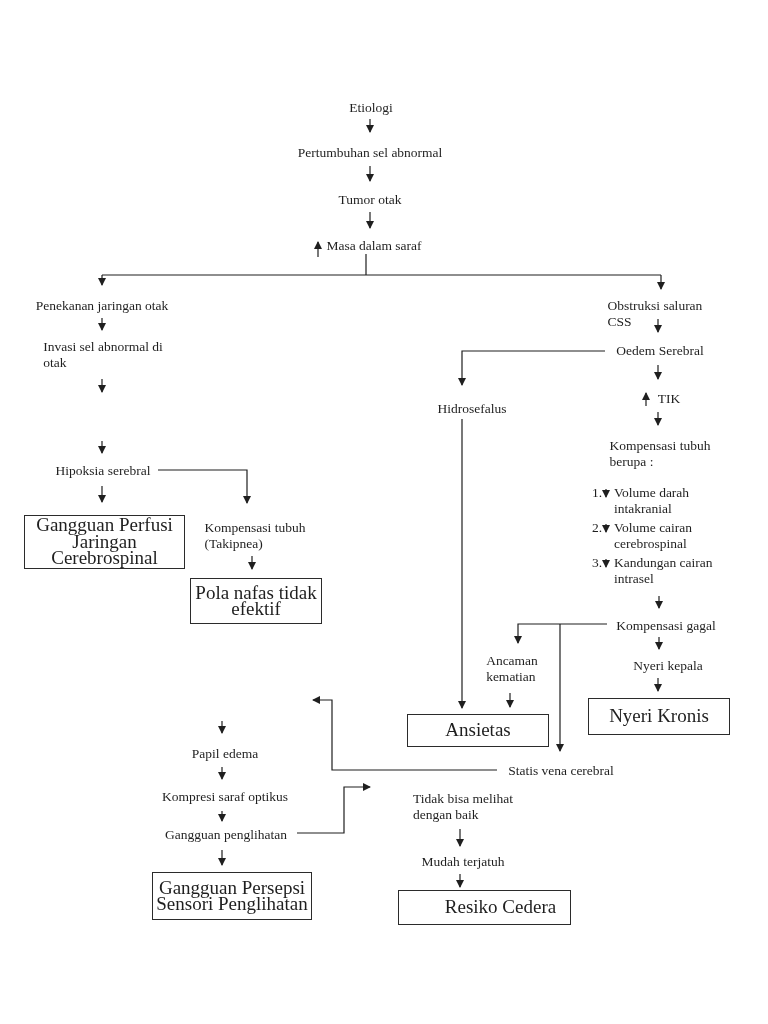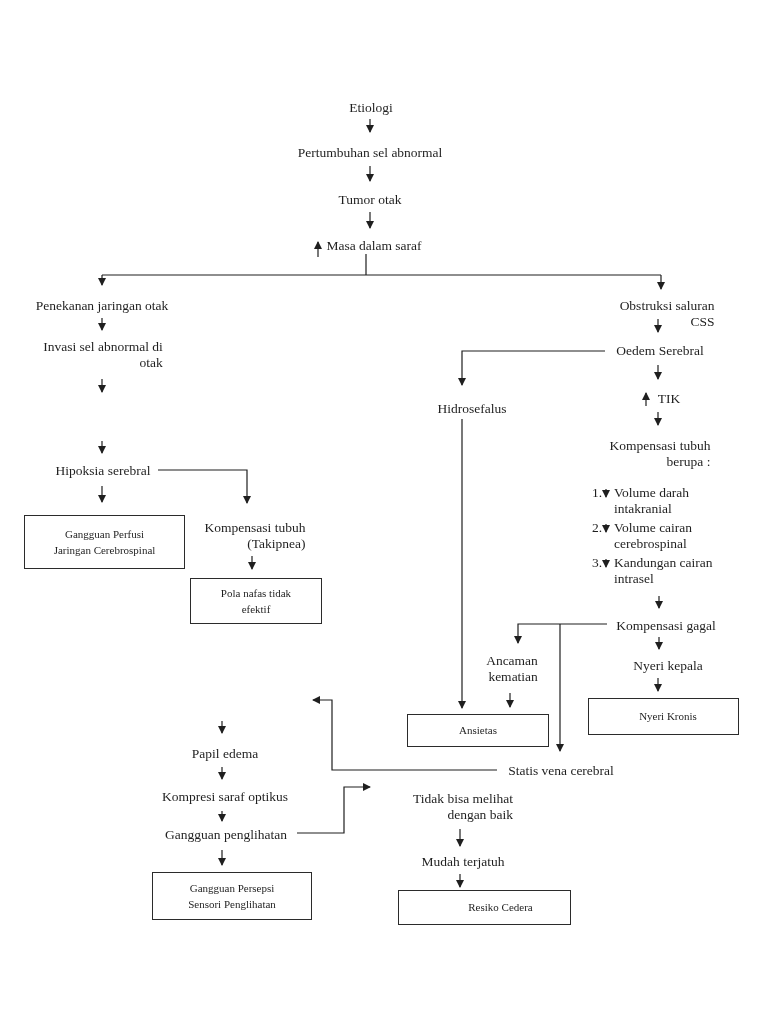--- a/index.html
+++ b/index.html
@@ -1,23 +1,23 @@
 <!DOCTYPE html>
 <html><head>
 <meta charset="utf-8">
 <style>
   html,body{margin:0;padding:0;background:#ffffff;}
   .stage{position:relative;width:768px;height:1024px;background:#ffffff;overflow:hidden;
          font-family:"Liberation Serif","DejaVu Serif",serif;color:#1f1f1f;}
   .wires{position:absolute;left:0;top:0;width:768px;height:1024px;}
-  .node{position:absolute;font-size:13.5px;line-height:15.5px;text-align:right;
+  .node{position:absolute;font-size:13.5px;line-height:15.5px;text-align:left;
         white-space:pre-line;transform:translateX(-50%);}
   .box{position:absolute;border:1.6px solid #2b2b2b;background:#ffffff;
        display:flex;align-items:center;justify-content:center;
-       font-size:11px;line-height:16.5px;text-align:center;white-space:pre-line;}
+       font-size:19px;line-height:16.5px;text-align:center;white-space:pre-line;}
   .list{position:absolute;left:592px;top:485px;font-size:13.5px;line-height:15.5px;}
   .li{display:flex;margin-bottom:4px;}
   .li .num{width:14px;flex:0 0 auto;}
   .li .litext{padding-left:8px;white-space:pre-line;text-align:left;}
 </style>
 </head>
 <body>
 
 <div class="stage">
 
@@ -109,21 +109,21 @@
     </div>
     <div class="li">
       <span class="num">3.</span>
       <span class="litext">Kandungan cairan
 intrasel</span>
     </div>
   </div>
 
   <div class="node" style="left:666px;top:618px;">Kompensasi gagal</div>
   <div class="node" style="left:668px;top:658px;">Nyeri kepala</div>
-  <div class="box" style="left:588px;top:698px;width:140px;height:35px;padding-left:9px;">Nyeri Kronis</div>
+  <div class="box" style="left:588px;top:698px;width:140px;height:35px;">Nyeri Kronis</div>
 
   <div class="node" style="left:472px;top:401px;">Hidrosefalus</div>
   <div class="node" style="left:512px;top:653px;">Ancaman
 kematian</div>
   <div class="box" style="left:407px;top:714px;width:140px;height:31px;">Ansietas</div>
   <div class="node" style="left:561px;top:763px;">Statis vena cerebral</div>
 
   <div class="node" style="left:225px;top:746px;">Papil edema</div>
   <div class="node" style="left:225px;top:789px;">Kompresi saraf optikus</div>
   <div class="node" style="left:226px;top:827px;">Gangguan penglihatan</div>

